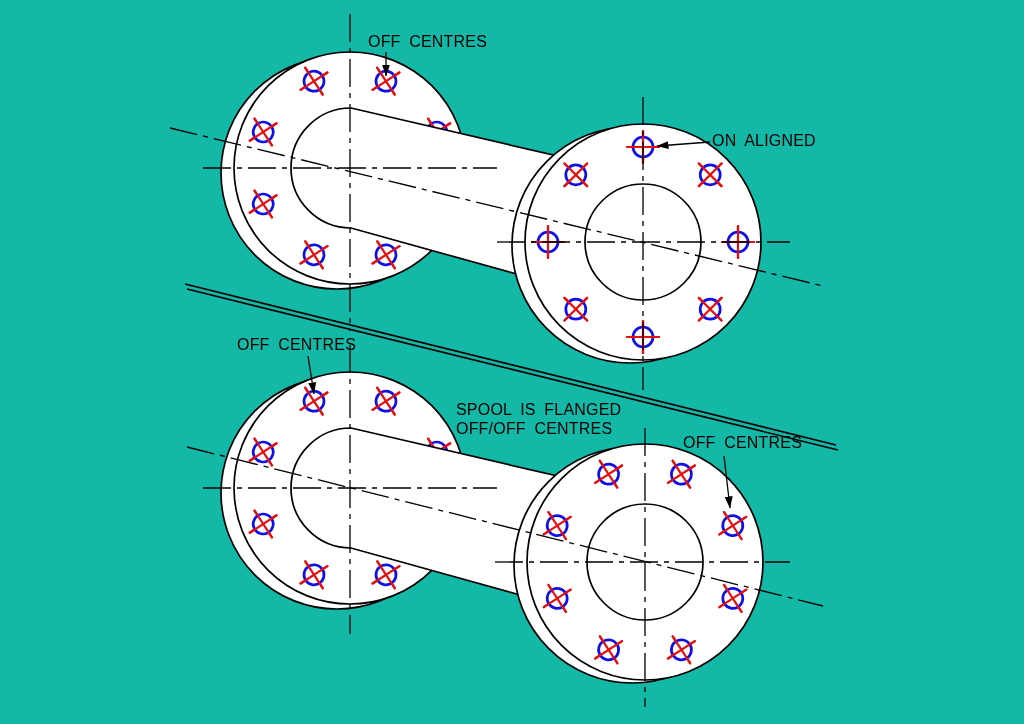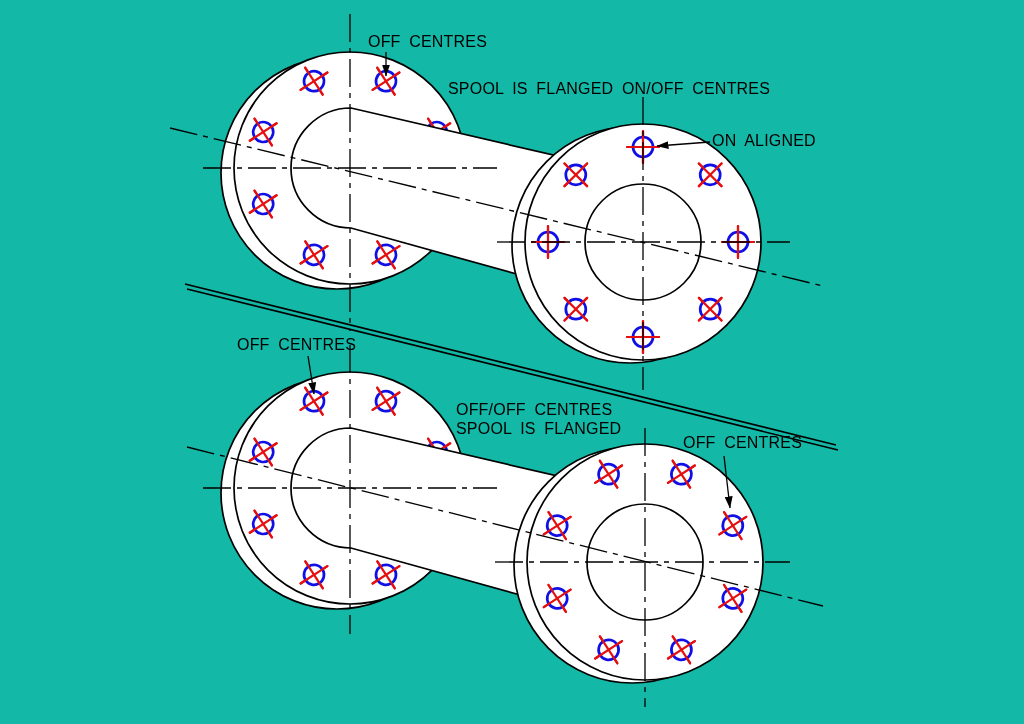--- a/index.html
+++ b/index.html
@@ -303,26 +303,25 @@
 
     <g>
       <line class="leader" marker-end="url(#arr)" x1="386" y1="52" x2="386" y2="76"></line>
       <line class="leader" marker-end="url(#arr)" x1="710" y1="142" x2="657" y2="146"></line>
       <line class="leader" marker-end="url(#arr)" x1="308" y1="356" x2="314" y2="394"></line>
       <line class="leader" marker-end="url(#arr)" x1="724" y1="456" x2="730" y2="508"></line>
     </g>
   </svg>
 
   <div class="lbl" style="left:368px;top:33px;">OFF CENTRES</div>
-  <div class="lbl" style="left:448px;top:80px;">SPOOL IS FLANGED ON/OFF CENTRES</div>
   <div class="lbl" style="left:712px;top:132px;">ON ALIGNED</div>
 
 
   <div class="lbl" style="left:237px;top:336px;">OFF CENTRES</div>
 
   <div class="lbl" style="left:456px;top:401px;">
+    <div>SPOOL IS FLANGED</div>
     <div>OFF/OFF CENTRES</div>
-    <div>SPOOL IS FLANGED</div>
   </div>
 
   <div class="lbl" style="left:683px;top:434px;">OFF CENTRES</div>
 
 </div>
 
 </body></html>

